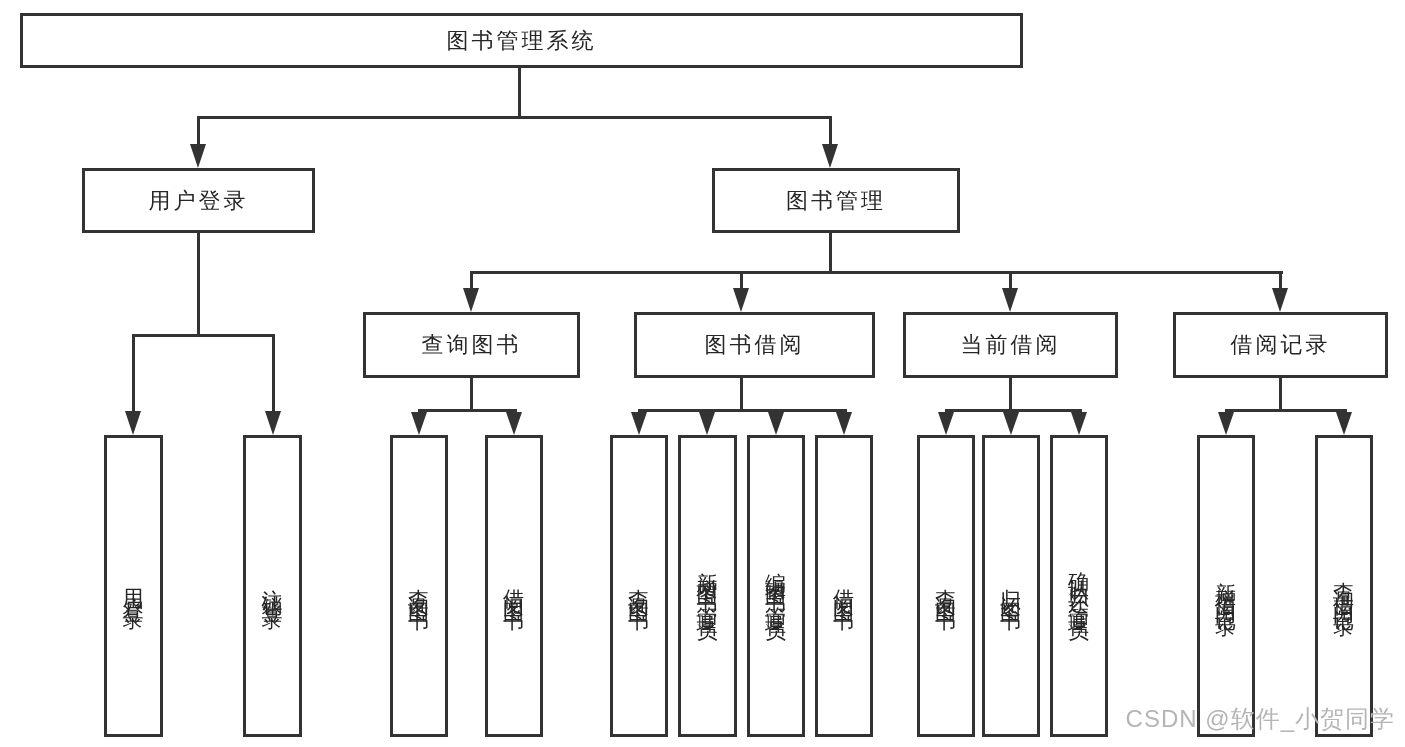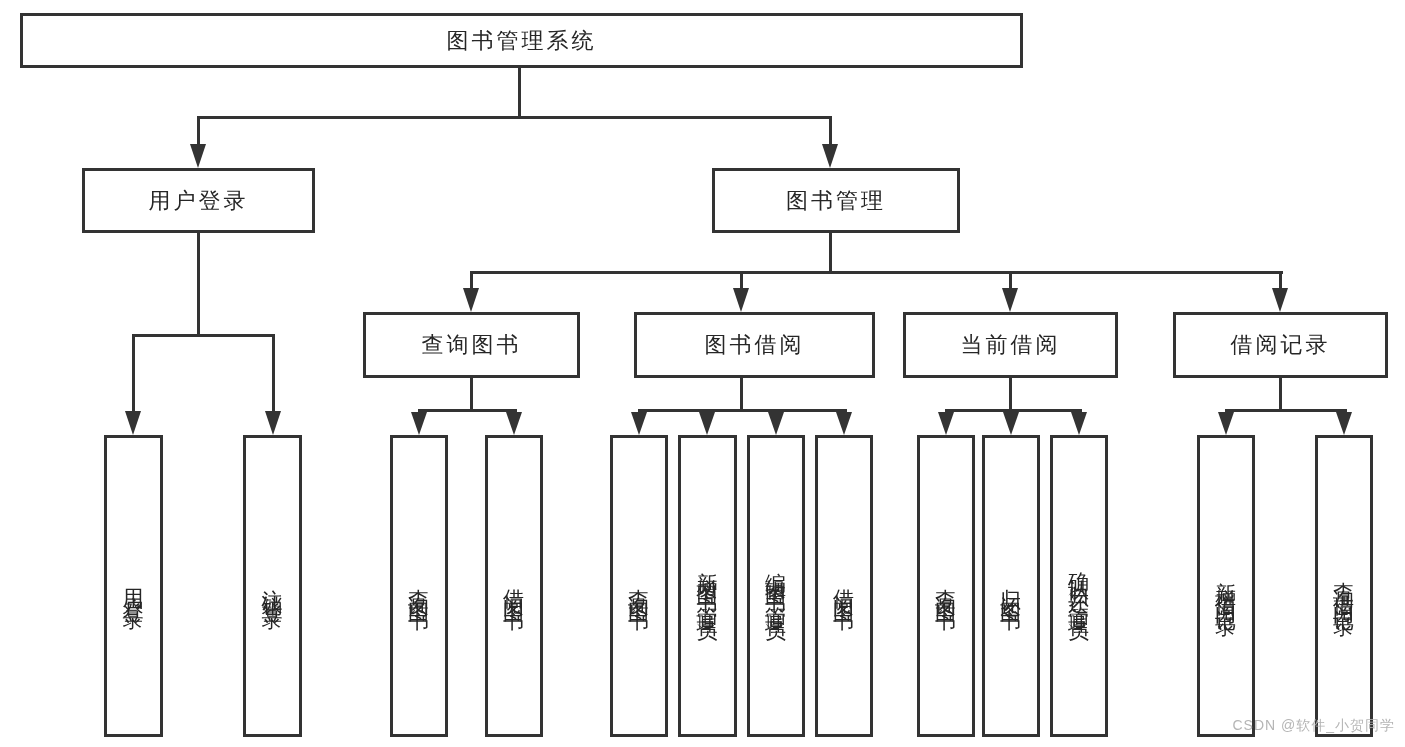--- a/index.html
+++ b/index.html
@@ -40,21 +40,21 @@
     position:absolute;
     width:0;height:0;
     border-left:8px solid transparent;
     border-right:8px solid transparent;
     border-top:24px solid #333333;
   }
   .arrow.short{border-top-width:23px;}
   .watermark{
     position:absolute;
     right:10px;bottom:12px;
-    font-size:14px;
+    font-size:24px;
     letter-spacing:1px;
     color:#b5b5b5;
     white-space:nowrap;
   }
 </style>
 </head>
 <body>
 
 <div id="stage">
 

